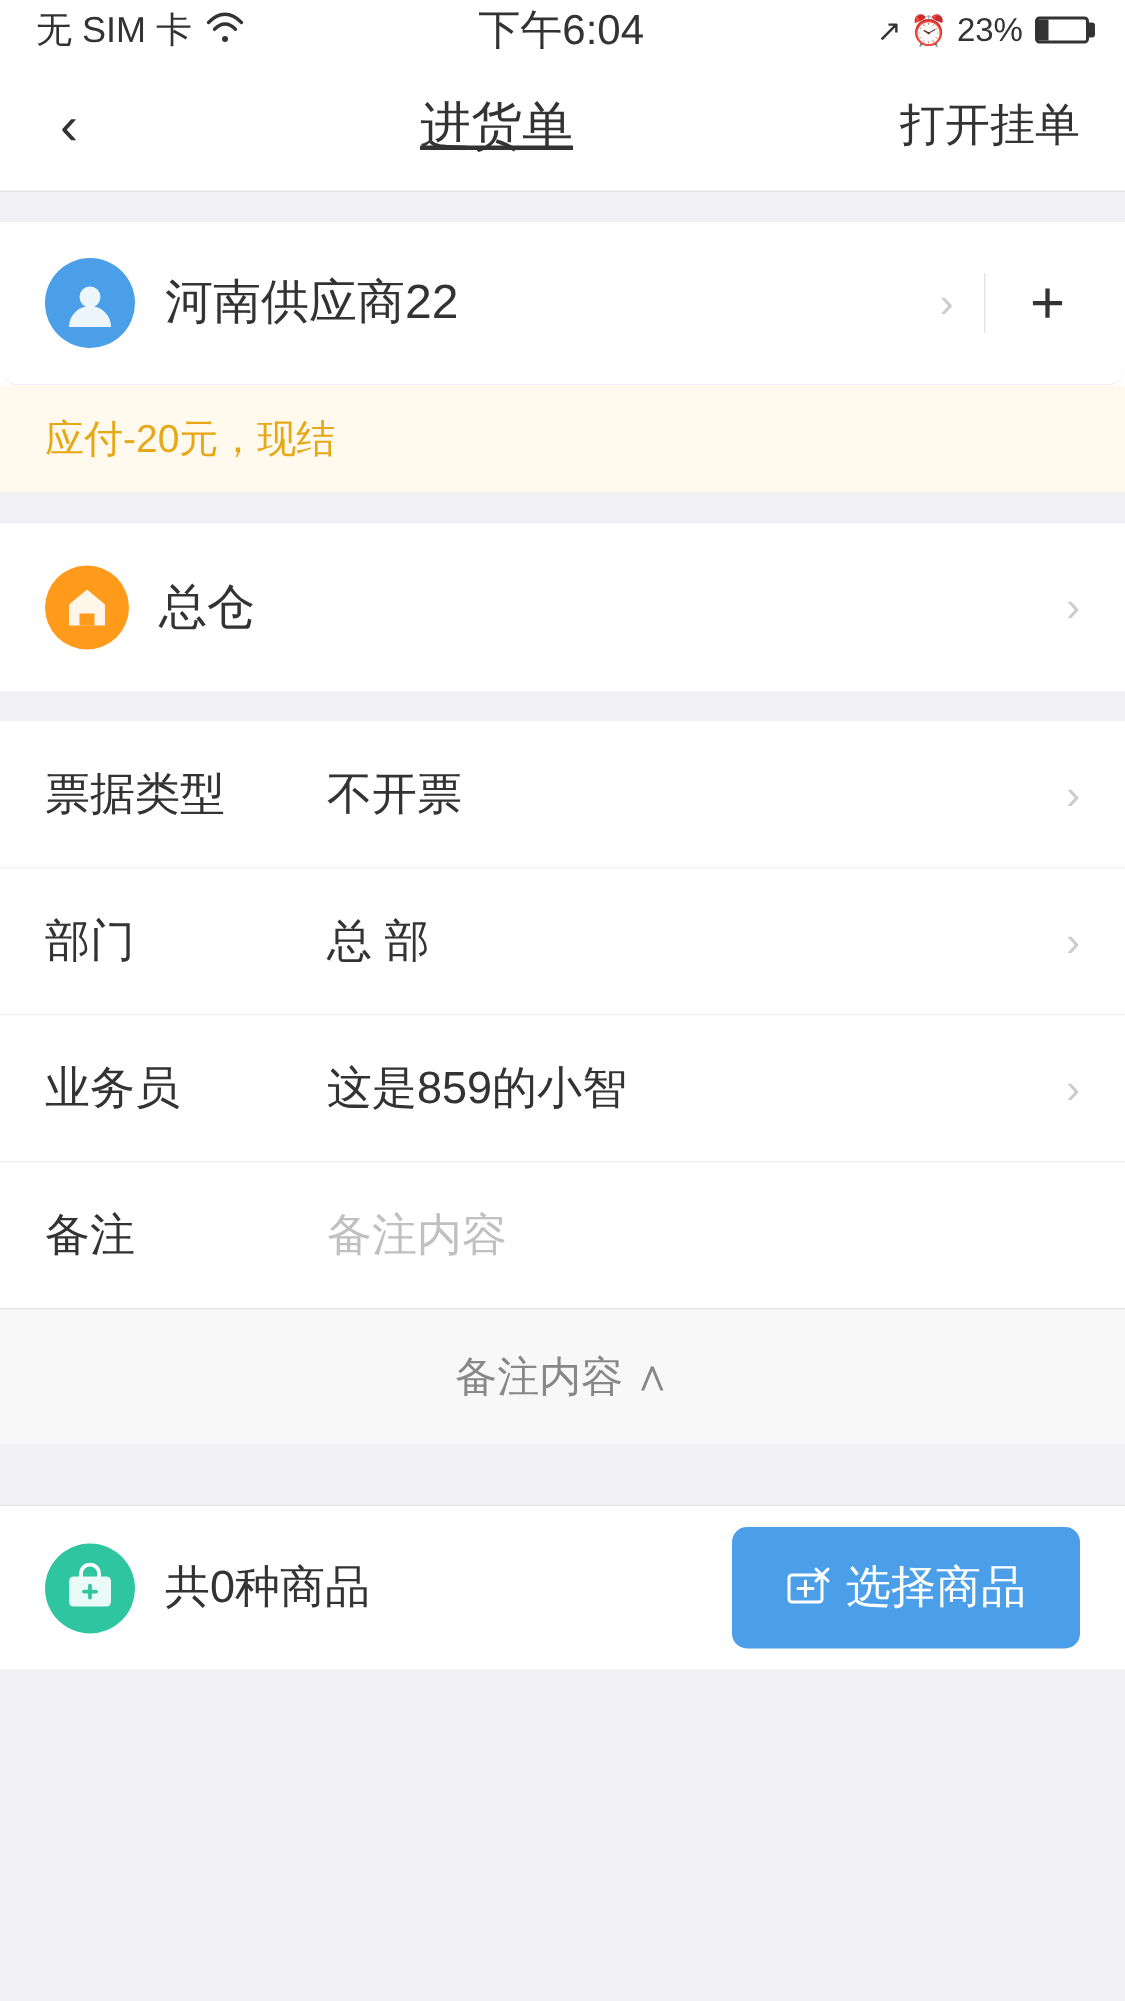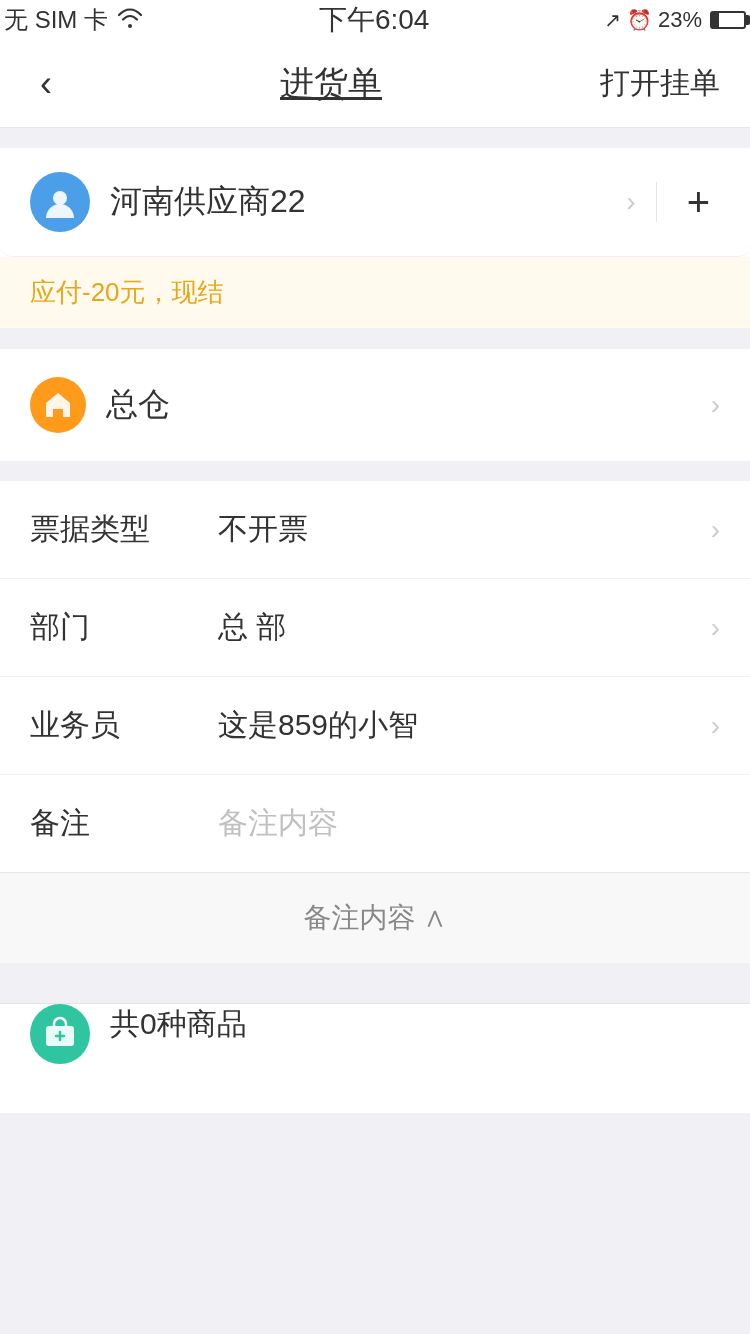--- a/index.html
+++ b/index.html
@@ -14,21 +14,21 @@
     }
 
     
     .status-bar {
       width: 750px;
       height: 40px;
       background: #fff;
       display: flex;
       align-items: center;
       justify-content: space-between;
-      padding: 0 4px;
+      padding: 0 24px;
       font-size: 24px;
       color: #333;
     }
     .status-left { display: flex; align-items: center; gap: 8px; }
     .status-center { font-weight: 400; font-size: 28px; }
     .status-right { display: flex; align-items: center; gap: 6px; font-size: 22px; }
 
     
     .nav-bar {
       width: 750px;
@@ -185,21 +185,21 @@
       border-top: 1px solid #e5e5e5;
       cursor: pointer;
     }
 
     
     .bottom-bar {
       width: 750px;
       height: 110px;
       background: #fff;
       display: flex;
-      align-items: flex-start;
+      align-items: center;
       padding: 0 30px;
       border-top: 1px solid #e5e5e5;
       margin-top: 20px;
     }
     .product-icon {
       width: 60px;
       height: 60px;
       border-radius: 50%;
       background: #2ec5a0;
       display: flex;
@@ -325,13 +325,23 @@
 <div class="bottom-bar">
   <div class="product-icon">
     <svg width="36" height="36" viewBox="0 0 36 36" fill="none">
       <rect x="4" y="10" width="28" height="20" rx="3" fill="#fff" opacity="0.9"></rect>
       <path d="M12 10V8a6 6 0 1112 0v2" stroke="#fff" stroke-width="2.5" fill="none" stroke-linecap="round"></path>
       <line x1="18" y1="16" x2="18" y2="24" stroke="#2ec5a0" stroke-width="2.5" stroke-linecap="round"></line>
       <line x1="14" y1="20" x2="22" y2="20" stroke="#2ec5a0" stroke-width="2.5" stroke-linecap="round"></line>
     </svg>
   </div>
   <span class="product-count">共0种商品</span>
+  <div class="select-product-btn">
+    <svg width="30" height="30" viewBox="0 0 30 30" fill="none">
+      <rect x="2" y="6" width="22" height="18" rx="2" stroke="#fff" stroke-width="2" fill="none"></rect>
+      <line x1="13" y1="10" x2="13" y2="20" stroke="#fff" stroke-width="2" stroke-linecap="round"></line>
+      <line x1="8" y1="15" x2="18" y2="15" stroke="#fff" stroke-width="2" stroke-linecap="round"></line>
+      <line x1="20" y1="2" x2="28" y2="10" stroke="#fff" stroke-width="2" stroke-linecap="round"></line>
+      <line x1="20" y1="10" x2="28" y2="2" stroke="#fff" stroke-width="2" stroke-linecap="round"></line>
+    </svg>
+    <span>选择商品</span>
+  </div>
 </div>
 
 </body></html>

